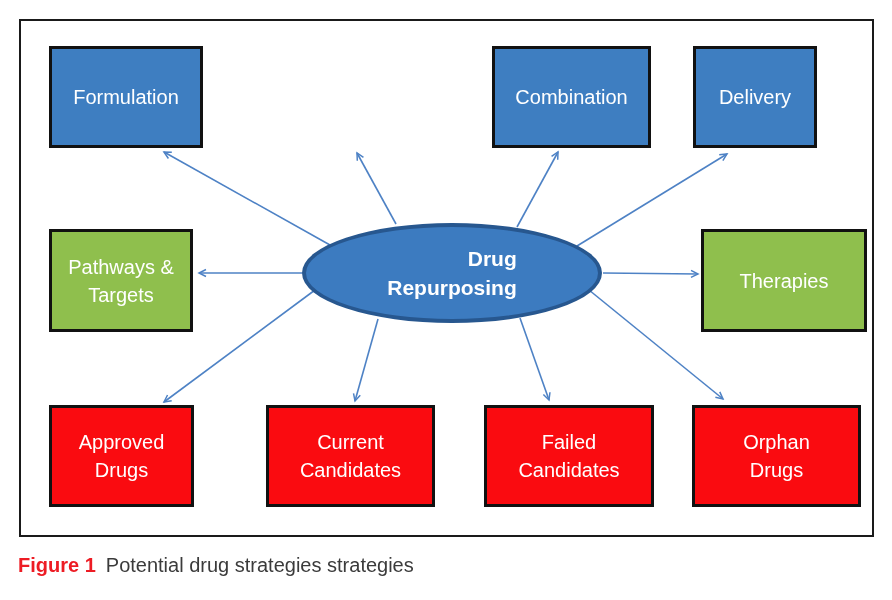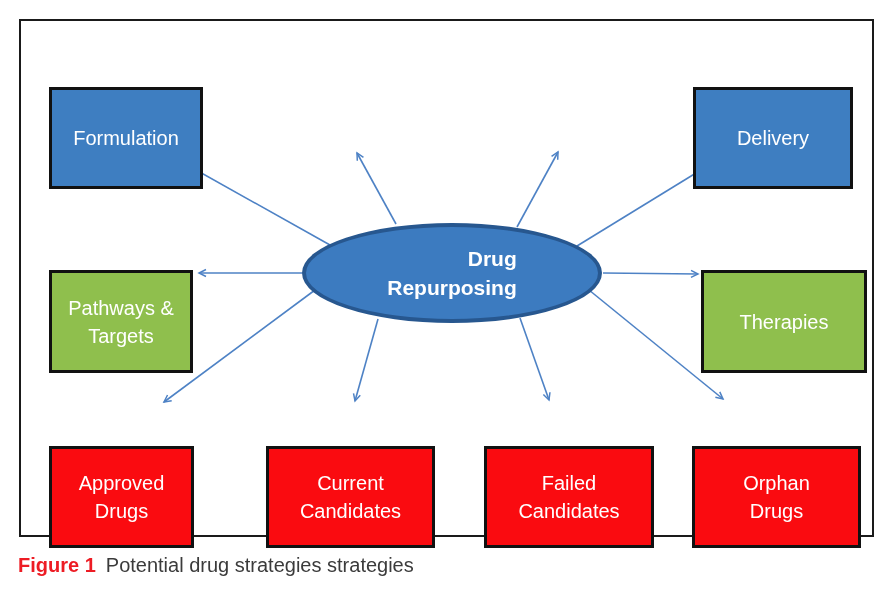--- a/index.html
+++ b/index.html
@@ -44,29 +44,28 @@
     position: absolute;
     display: flex;
     align-items: center;
     justify-content: center;
     text-align: center;
     color: var(--node-text);
     font-size: 20px;
     line-height: 28px;
     border: 3px solid var(--box-border);
     white-space: pre-line;
-    margin-top: 41px;
   }
   .blue  { background: var(--box-blue); }
   .green { background: var(--box-green); }
   .red   { background: var(--box-red); }
   .n1  { left: 49px;  top: 46px;  width: 154px; height: 102px; }
   .n2  { left: 275px; top: 46px;  width: 162px; height: 102px; }
   .n3  { left: 492px; top: 46px;  width: 159px; height: 102px; }
-  .n4  { left: 693px; top: 46px;  width: 160px; height: 102px; }
+  .n4  { left: 693px; top: 46px;  width: 124px; height: 102px; }
   .n5  { left: 49px;  top: 229px; width: 144px; height: 103px; }
   .n6  { left: 701px; top: 229px; width: 166px; height: 103px; }
   .n7  { left: 49px;  top: 405px; width: 145px; height: 102px; }
   .n8  { left: 266px; top: 405px; width: 169px; height: 102px; }
   .n9  { left: 484px; top: 405px; width: 170px; height: 102px; }
   .n10 { left: 692px; top: 405px; width: 169px; height: 102px; }
   .center-ellipse {
     position: absolute;
     left: 302px; top: 223px;
     width: 300px; height: 100px;
@@ -115,20 +114,21 @@
     <line class="arrow" x1="577" y1="246" x2="727" y2="154" marker-end="url(#ah)"></line>
     <line class="arrow" x1="302" y1="273" x2="199" y2="273" marker-end="url(#ah)"></line>
     <line class="arrow" x1="603" y1="273" x2="698" y2="274" marker-end="url(#ah)"></line>
     <line class="arrow" x1="315" y1="290" x2="164" y2="402" marker-end="url(#ah)"></line>
     <line class="arrow" x1="378" y1="319" x2="355" y2="401" marker-end="url(#ah)"></line>
     <line class="arrow" x1="520" y1="318" x2="549" y2="400" marker-end="url(#ah)"></line>
     <line class="arrow" x1="589" y1="290" x2="723" y2="399" marker-end="url(#ah)"></line>
   </svg>
 
   <div class="node blue n1">Formulation</div>
+  <div class="node blue n3">Combination</div>
   <div class="node blue n4">Delivery</div>
   <div class="node green n5">Pathways &amp;
 Targets</div>
   <div class="node green n6">Therapies</div>
   <div class="node red n7">Approved
 Drugs</div>
   <div class="node red n8">Current
 Candidates</div>
   <div class="node red n9">Failed
 Candidates</div>

